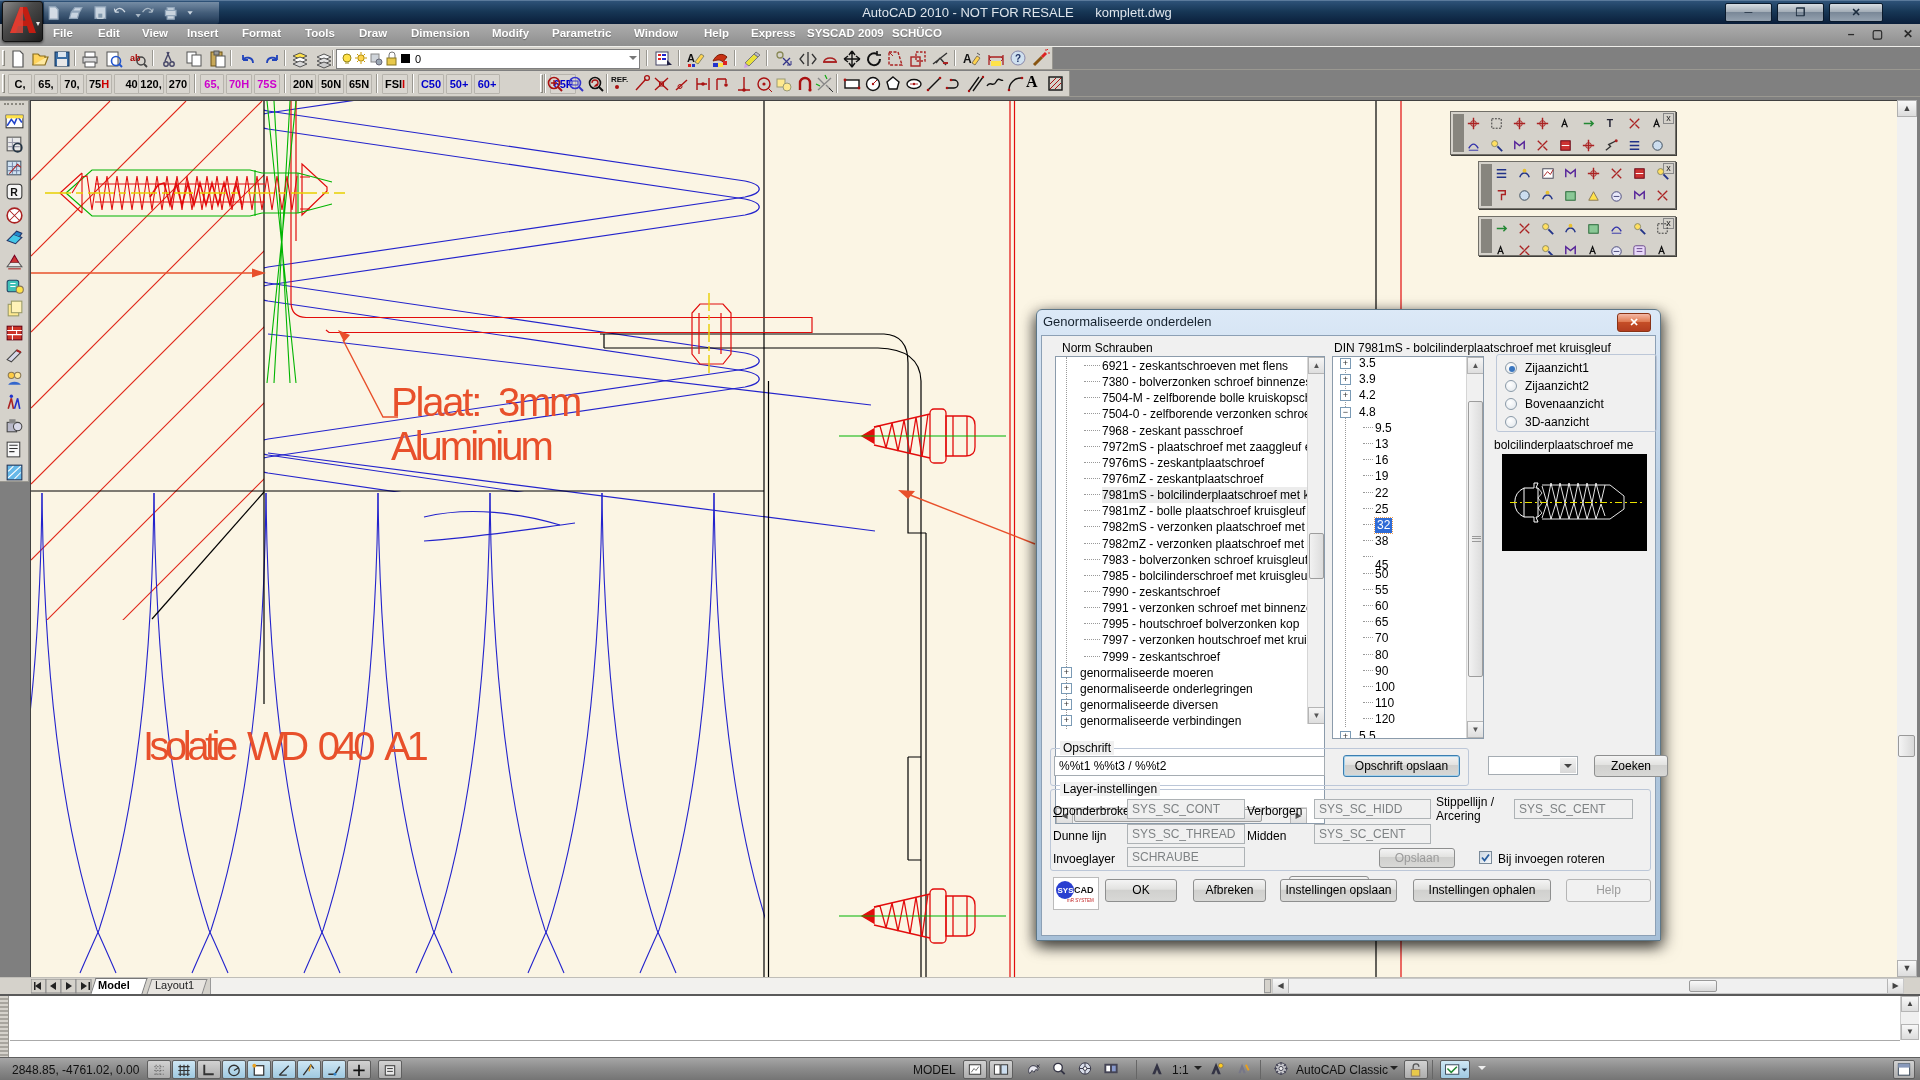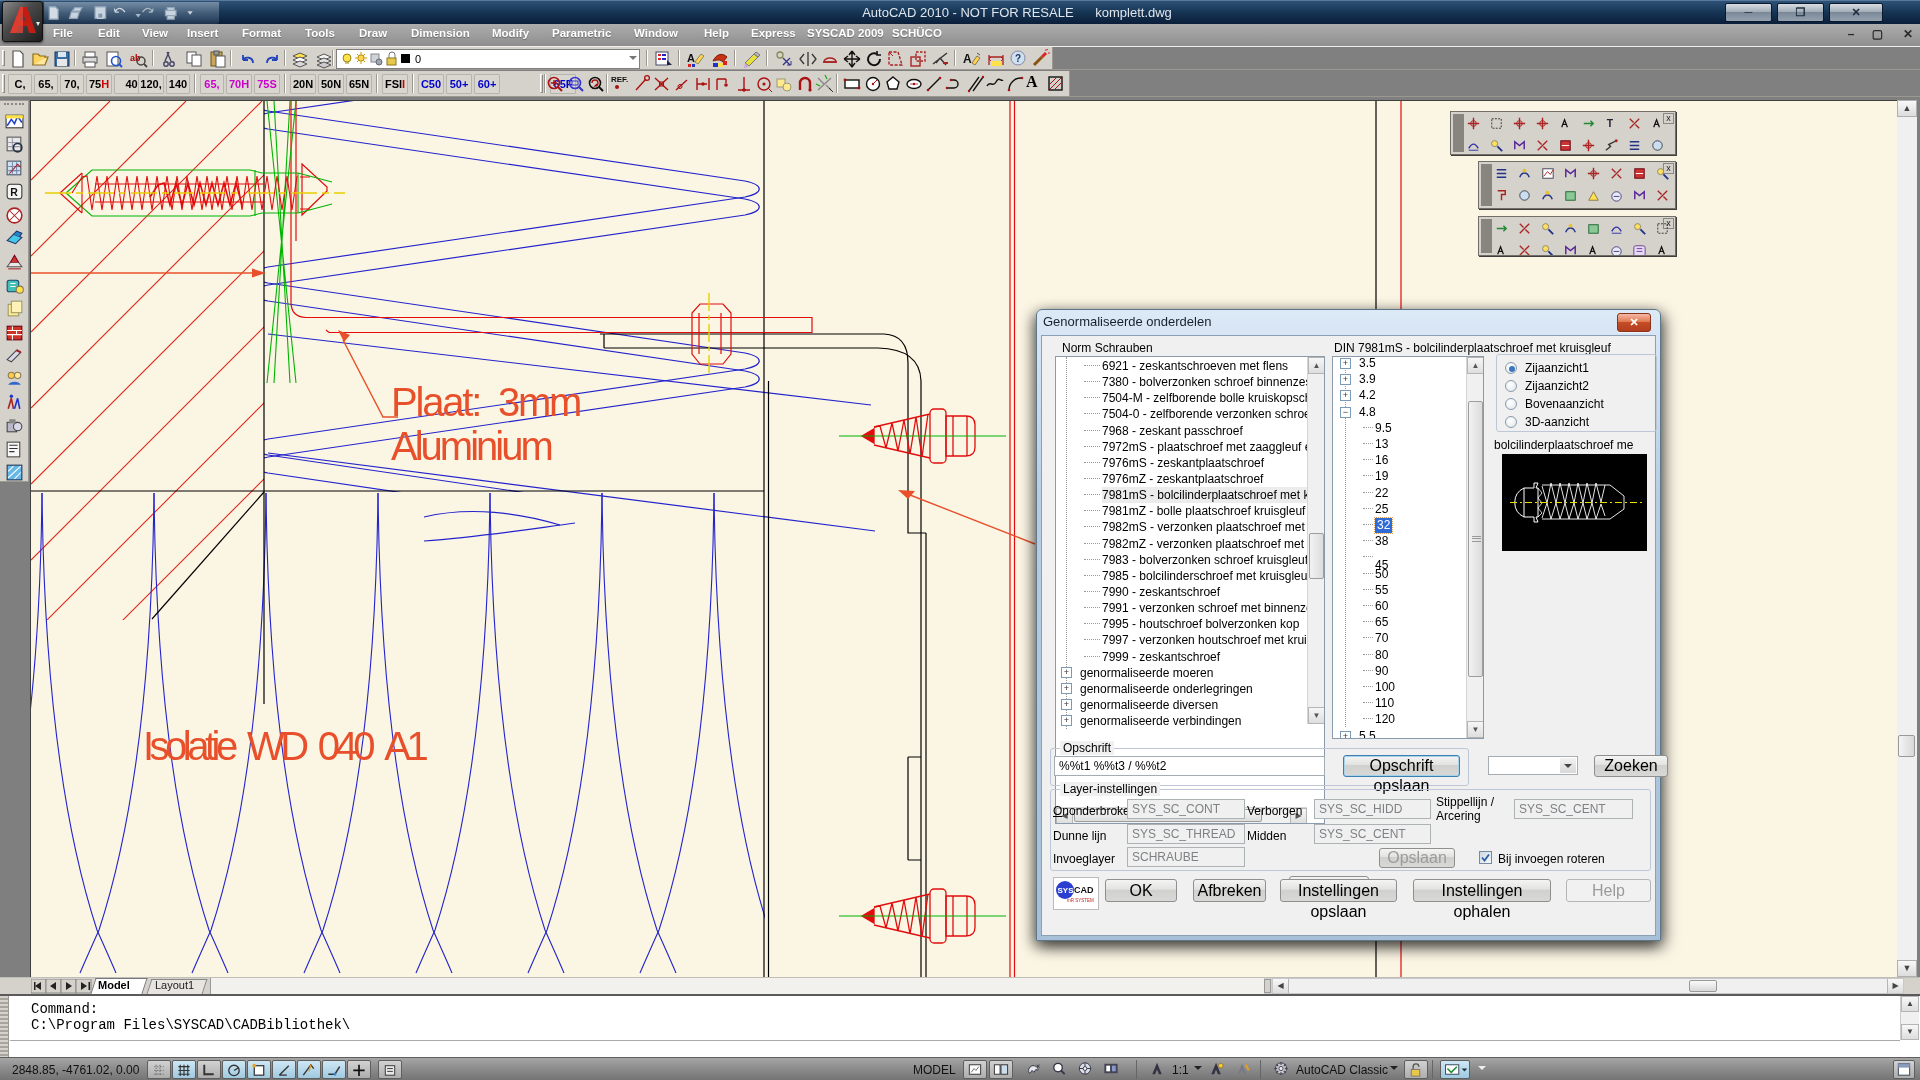--- a/index.html
+++ b/index.html
@@ -41,21 +41,21 @@
 .sbtn.on{background:linear-gradient(180deg,#cfe7f4,#9fc9e0);}
 
 #dlg{position:absolute;left:1036px;top:309px;width:625px;height:632px;border-radius:6px 6px 0 0;background:linear-gradient(180deg,#dce9f7,#b8cde2 30%,#a7c0d8);border:1px solid #5d7788;box-shadow:3px 5px 16px rgba(0,0,0,.6),-3px 5px 14px rgba(0,0,0,.45);}
 #dlgtitle{position:absolute;left:6px;top:4px;font-size:13px;color:#16222e;}
 #dlgclose{position:absolute;right:9px;top:3px;width:34px;height:19px;border-radius:3px;background:linear-gradient(180deg,#f4b8a6 0%,#e07b52 45%,#c44d26 50%,#b33d1f);border:1px solid #8a3316;color:#fff;text-align:center;font-size:11px;line-height:17px;font-weight:bold;box-shadow:0 1px 0 #ffffff80;}
 #dlgbody{position:absolute;left:4px;top:25px;right:4px;bottom:4px;background:#f0f0f0;border:1px solid #8ca0b5;font-size:12px;color:#000;}
 .lb{position:absolute;background:#fff;border:1px solid #8b9bab;}
 .gb{position:absolute;border:1px solid #bcc7d8;border-radius:3px;}
 .gb>span{position:absolute;left:8px;top:-7px;background:#f0f0f0;padding:0 2px;}
 .fld{position:absolute;height:20px;background:#f0f0f0;border:1px solid #adb2b5;color:#7e8284;font-size:12px;line-height:18px;padding-left:4px;}
-.btn{position:absolute;height:22px;background:linear-gradient(180deg,#f4f4f4,#e2e2e0 45%,#d0d0ce 46%,#d8d8d6);border:1px solid #8e8f8f;border-radius:3px;text-align:center;font-size:16px;color:#000;line-height:20px;}
+.btn{position:absolute;height:22px;background:linear-gradient(180deg,#f4f4f4,#e2e2e0 45%,#d0d0ce 46%,#d8d8d6);border:1px solid #8e8f8f;border-radius:3px;text-align:center;font-size:12px;color:#000;line-height:20px;}
 .lbl{position:absolute;font-size:12px;color:#000;}
 </style></head>
 <body>
 <div id="app">
 
   <div id="mdi">
     <div id="canvas"><svg id="cadsvg" width="1867" height="877" viewBox="31 100 1867 877">
           <defs>
             <clipPath id="cpwall">
               <polygon points="31,100 264,100 264,491 152,619 31,619"></polygon>
@@ -665,21 +665,21 @@
       <span class="tbend" style="left:1052px;right:0;border-left:1px solid #9a9891"></span>
     </div>
   <div id="tb2">
       <span class="grip" style="left:2px"></span>
       <span class="tbtn" style="left:8px;width:24px;color:#000">C,</span>
       <span class="tbtn" style="left:34px;width:24px;color:#000">65,</span>
       <span class="tbtn" style="left:60px;width:24px;color:#000">70,</span>
       <span class="tbtn" style="left:86px;width:26px;color:#000">75<span style="color:#c00">H</span></span>
       <span class="tbtn" style="left:114px;width:35px;color:#000">40</span>
       <span class="tbtn" style="left:138px;width:26px;color:#000">120,</span>
-      <span class="tbtn" style="left:166px;width:24px;color:#000">140</span>
+      <span class="tbtn" style="left:166px;width:24px;color:#000">270</span>
       <span class="sep" style="left:194px"></span>
       <span class="tbtn" style="left:200px;width:24px;color:#cc00cc">65,</span>
       <span class="tbtn" style="left:226px;width:26px;color:#cc00cc">70H</span>
       <span class="tbtn" style="left:254px;width:26px;color:#cc00cc">75S</span>
       <span class="sep" style="left:284px"></span>
       <span class="tbtn" style="left:290px;width:26px;color:#000">20N</span>
       <span class="tbtn" style="left:318px;width:26px;color:#000">50N</span>
       <span class="tbtn" style="left:346px;width:26px;color:#000">65N</span>
       <span class="sep" style="left:376px"></span>
       <span class="tbtn" style="left:382px;width:26px;color:#000">FSI<span style="color:#c00">I</span></span>
@@ -828,22 +828,20 @@
         <div style="position:absolute;left:416px;top:1px;width:28px;height:12px;background:linear-gradient(180deg,#fafafa,#d8d8d8);border:1px solid #999;border-radius:2px"></div>
       </div>
     </div>
   <div id="cmdwin">
     <div class="cgrip"></div>
     <div style="position:absolute;right:1px;top:0;width:19px;height:44px;background:#f0f0f0;border-left:1px solid #ccc">
         <div style="position:absolute;left:0;top:0;width:18px;height:16px;background:linear-gradient(180deg,#f8f8f8,#ddd);border:1px solid #b5b5b5;font-size:8px;line-height:14px;text-align:center;color:#444">▲</div>
         <div style="position:absolute;left:0;bottom:0;width:18px;height:16px;background:linear-gradient(180deg,#f8f8f8,#ddd);border:1px solid #b5b5b5;font-size:8px;line-height:14px;text-align:center;color:#444">▼</div>
       </div>
       <div style="position:absolute;left:10px;right:20px;top:44px;border-top:1px solid #aaa"></div>
-      <div id="cmdtext">Command:
-C:\Program Files\SYSCAD\CADBibliothek\</div>
   </div>
   <div id="statusbar">
       <span style="position:absolute;left:12px;top:5px;color:#111">2848.85, -4761.02, 0.00</span>
       <span class="sbtn" style="left:147px"><svg width="22" height="17" viewBox="0 0 20 18">
           <path d="M5 14 h10 M5 10 h10 M5 6 h10 M7 4 v12 M11 4 v12" stroke="#666" stroke-width="1" fill="none" stroke-dasharray="1.5 1.5"></path>
         </svg></span>
       <span class="sbtn on" style="left:172px"><svg width="22" height="17" viewBox="0 0 20 18">
           <path d="M4 14 h12 M4 10 h12 M4 6 h12 M6 4 v12 M10 4 v12 M14 4 v12" stroke="#333" stroke-width="1.2" fill="none"></path>
         </svg></span>
       <span class="sbtn" style="left:197px"><svg width="22" height="17" viewBox="0 0 20 18">

